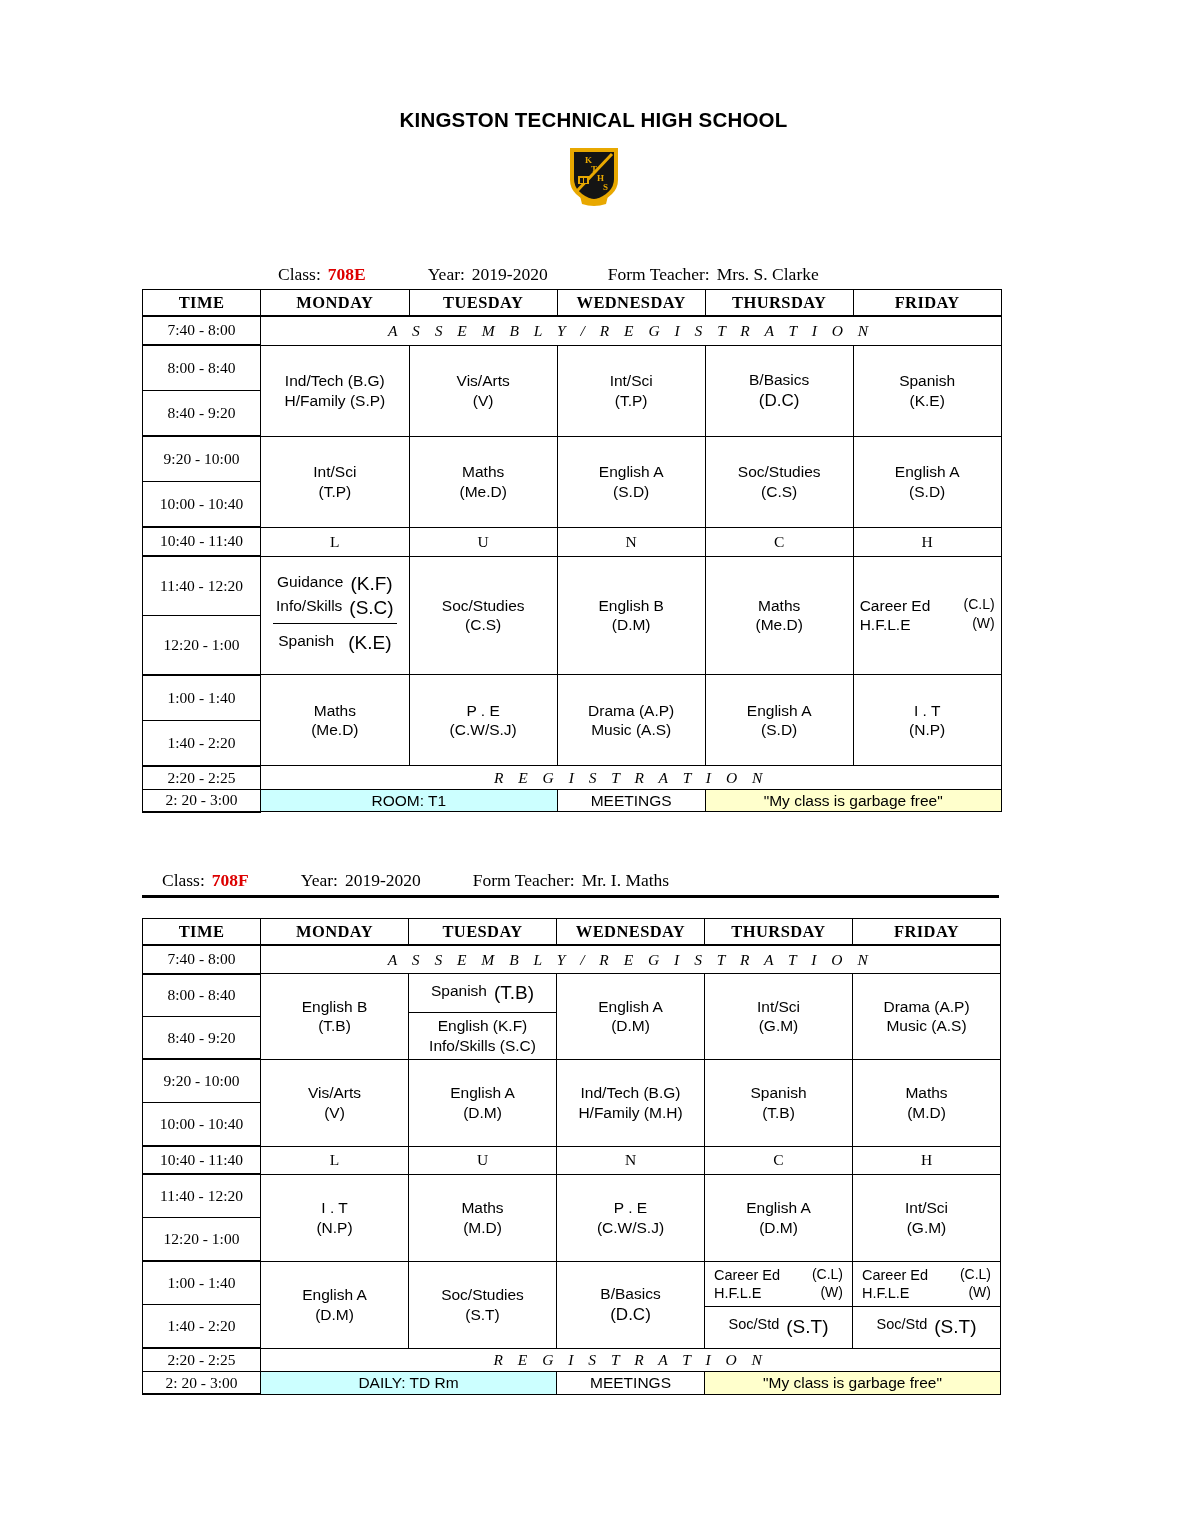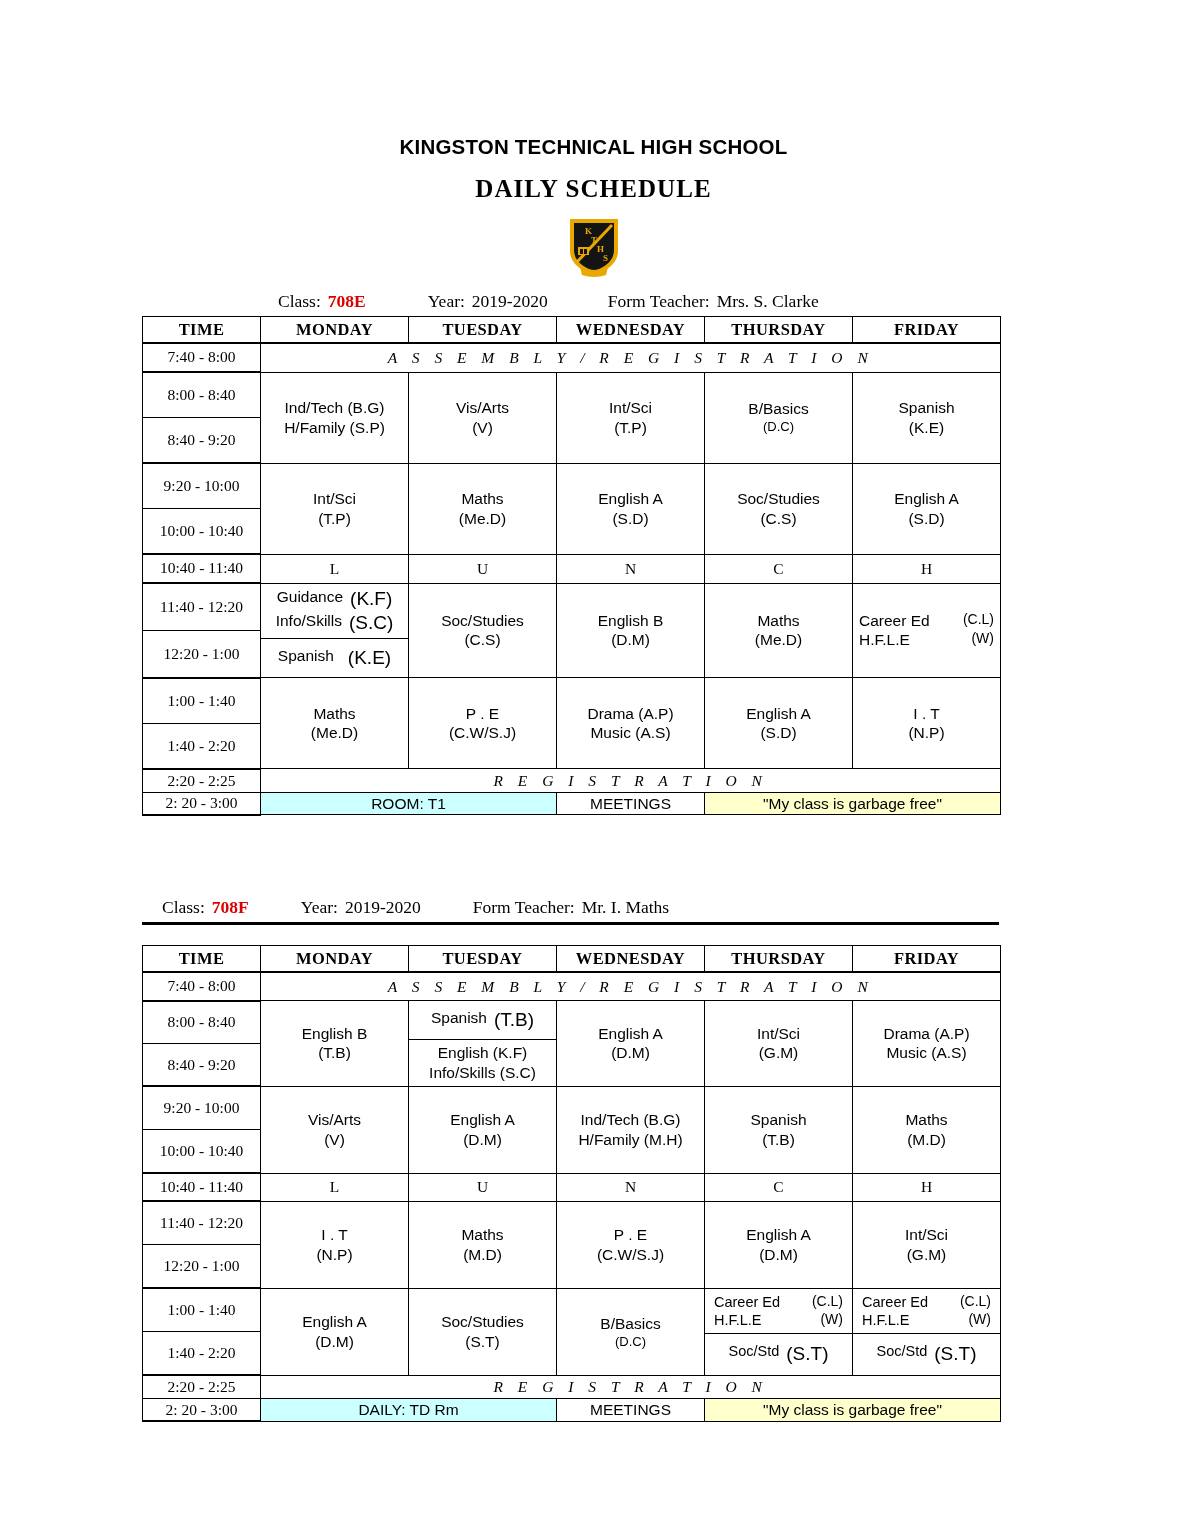--- a/index.html
+++ b/index.html
@@ -13,21 +13,20 @@
     font-family: "Liberation Sans", sans-serif;
     color: #000000;
     position: relative;
     overflow: hidden;
   }
   .page {
     position: relative;
     width: 1187px;
     height: 1420px;
     box-sizing: border-box;
-    margin-top: 27px;
   }
 
   
   .doc-header {
     text-align: center;
     padding-top: 108px;
   }
   .school-name {
     font-family: "Liberation Sans", sans-serif;
     font-weight: bold;
@@ -105,21 +104,21 @@
   }
   td.time-cell.thick-top { border-top-width: 2px; }
   td.time-cell.thick-bot { border-bottom-width: 2px; }
 
   td.subject {
     font-family: "Liberation Sans", sans-serif;
     font-size: 16.5px;
     line-height: 1.28;
     padding: 2px 3px;
   }
-  td.subject .sm { font-size: 13px; }
+  td.subject .sm { font-size: 17px; }
   td.subject .ln { display: block; white-space: nowrap; }
 
   td.band {
     font-family: "Liberation Serif", serif;
     font-style: italic;
     font-size: 17px;
     letter-spacing: 5.5px;
     height: 27px;
   }
   td.lunch-letter {
@@ -188,21 +187,20 @@
   }
   .t2-table { position: absolute; left: 142px; top: 918px; }
 </style>
 </head>
 <body>
 
 <div class="page">
 
   <div class="doc-header">
     <div class="school-name">KINGSTON TECHNICAL HIGH SCHOOL</div>
-    <div class="doc-subtitle">DAILY SCHEDULE</div>
 
     <div class="crest-wrap">
       <svg width="56" height="62" viewBox="0 0 56 62">
         <path d="M4 4 H52 V36 Q52 52 28 60 Q4 52 4 36 Z" fill="#e8a800"></path>
         <path d="M8 8 H48 V35 Q48 49 28 56 Q8 49 8 35 Z" fill="#141414"></path>
         <line x1="10" y1="48" x2="46" y2="10" stroke="#e8a800" stroke-width="3"></line>
         <text x="19" y="19" font-family="Liberation Serif, serif" font-size="9" font-weight="bold" fill="#e8a800">K</text>
         <text x="25" y="28" font-family="Liberation Serif, serif" font-size="9" font-weight="bold" fill="#e8a800">T</text>
         <text x="31" y="37" font-family="Liberation Serif, serif" font-size="9" font-weight="bold" fill="#e8a800">H</text>
         <text x="37" y="46" font-family="Liberation Serif, serif" font-size="9" font-weight="bold" fill="#e8a800">S</text>
@@ -312,21 +310,21 @@
       <td class="time-cell thick-top thick-bot" style="height:27px;">10:40 - 11:40</td>
       <td class="lunch-letter thick-top thick-bot">L</td>
       <td class="lunch-letter thick-top thick-bot">U</td>
       <td class="lunch-letter thick-top thick-bot">N</td>
       <td class="lunch-letter thick-top thick-bot">C</td>
       <td class="lunch-letter thick-top thick-bot">H</td>
     </tr>
 
     <tr>
       <td class="time-cell" style="height:44px;">11:40 - 12:20</td>
-      <td class="subject" rowspan="2" style="padding:0;">
+      <td class="subject" rowspan="2" style="padding:12px;">
         <span class="split">
           <span class="half top">
             <span class="pairline">
                   <span>Guidance</span>
                   <span class="v">(K.F)</span>
                 </span>
             <span class="pairline">
                   <span>Info/Skills</span>
                   <span class="v">(S.C)</span>
                 </span>

